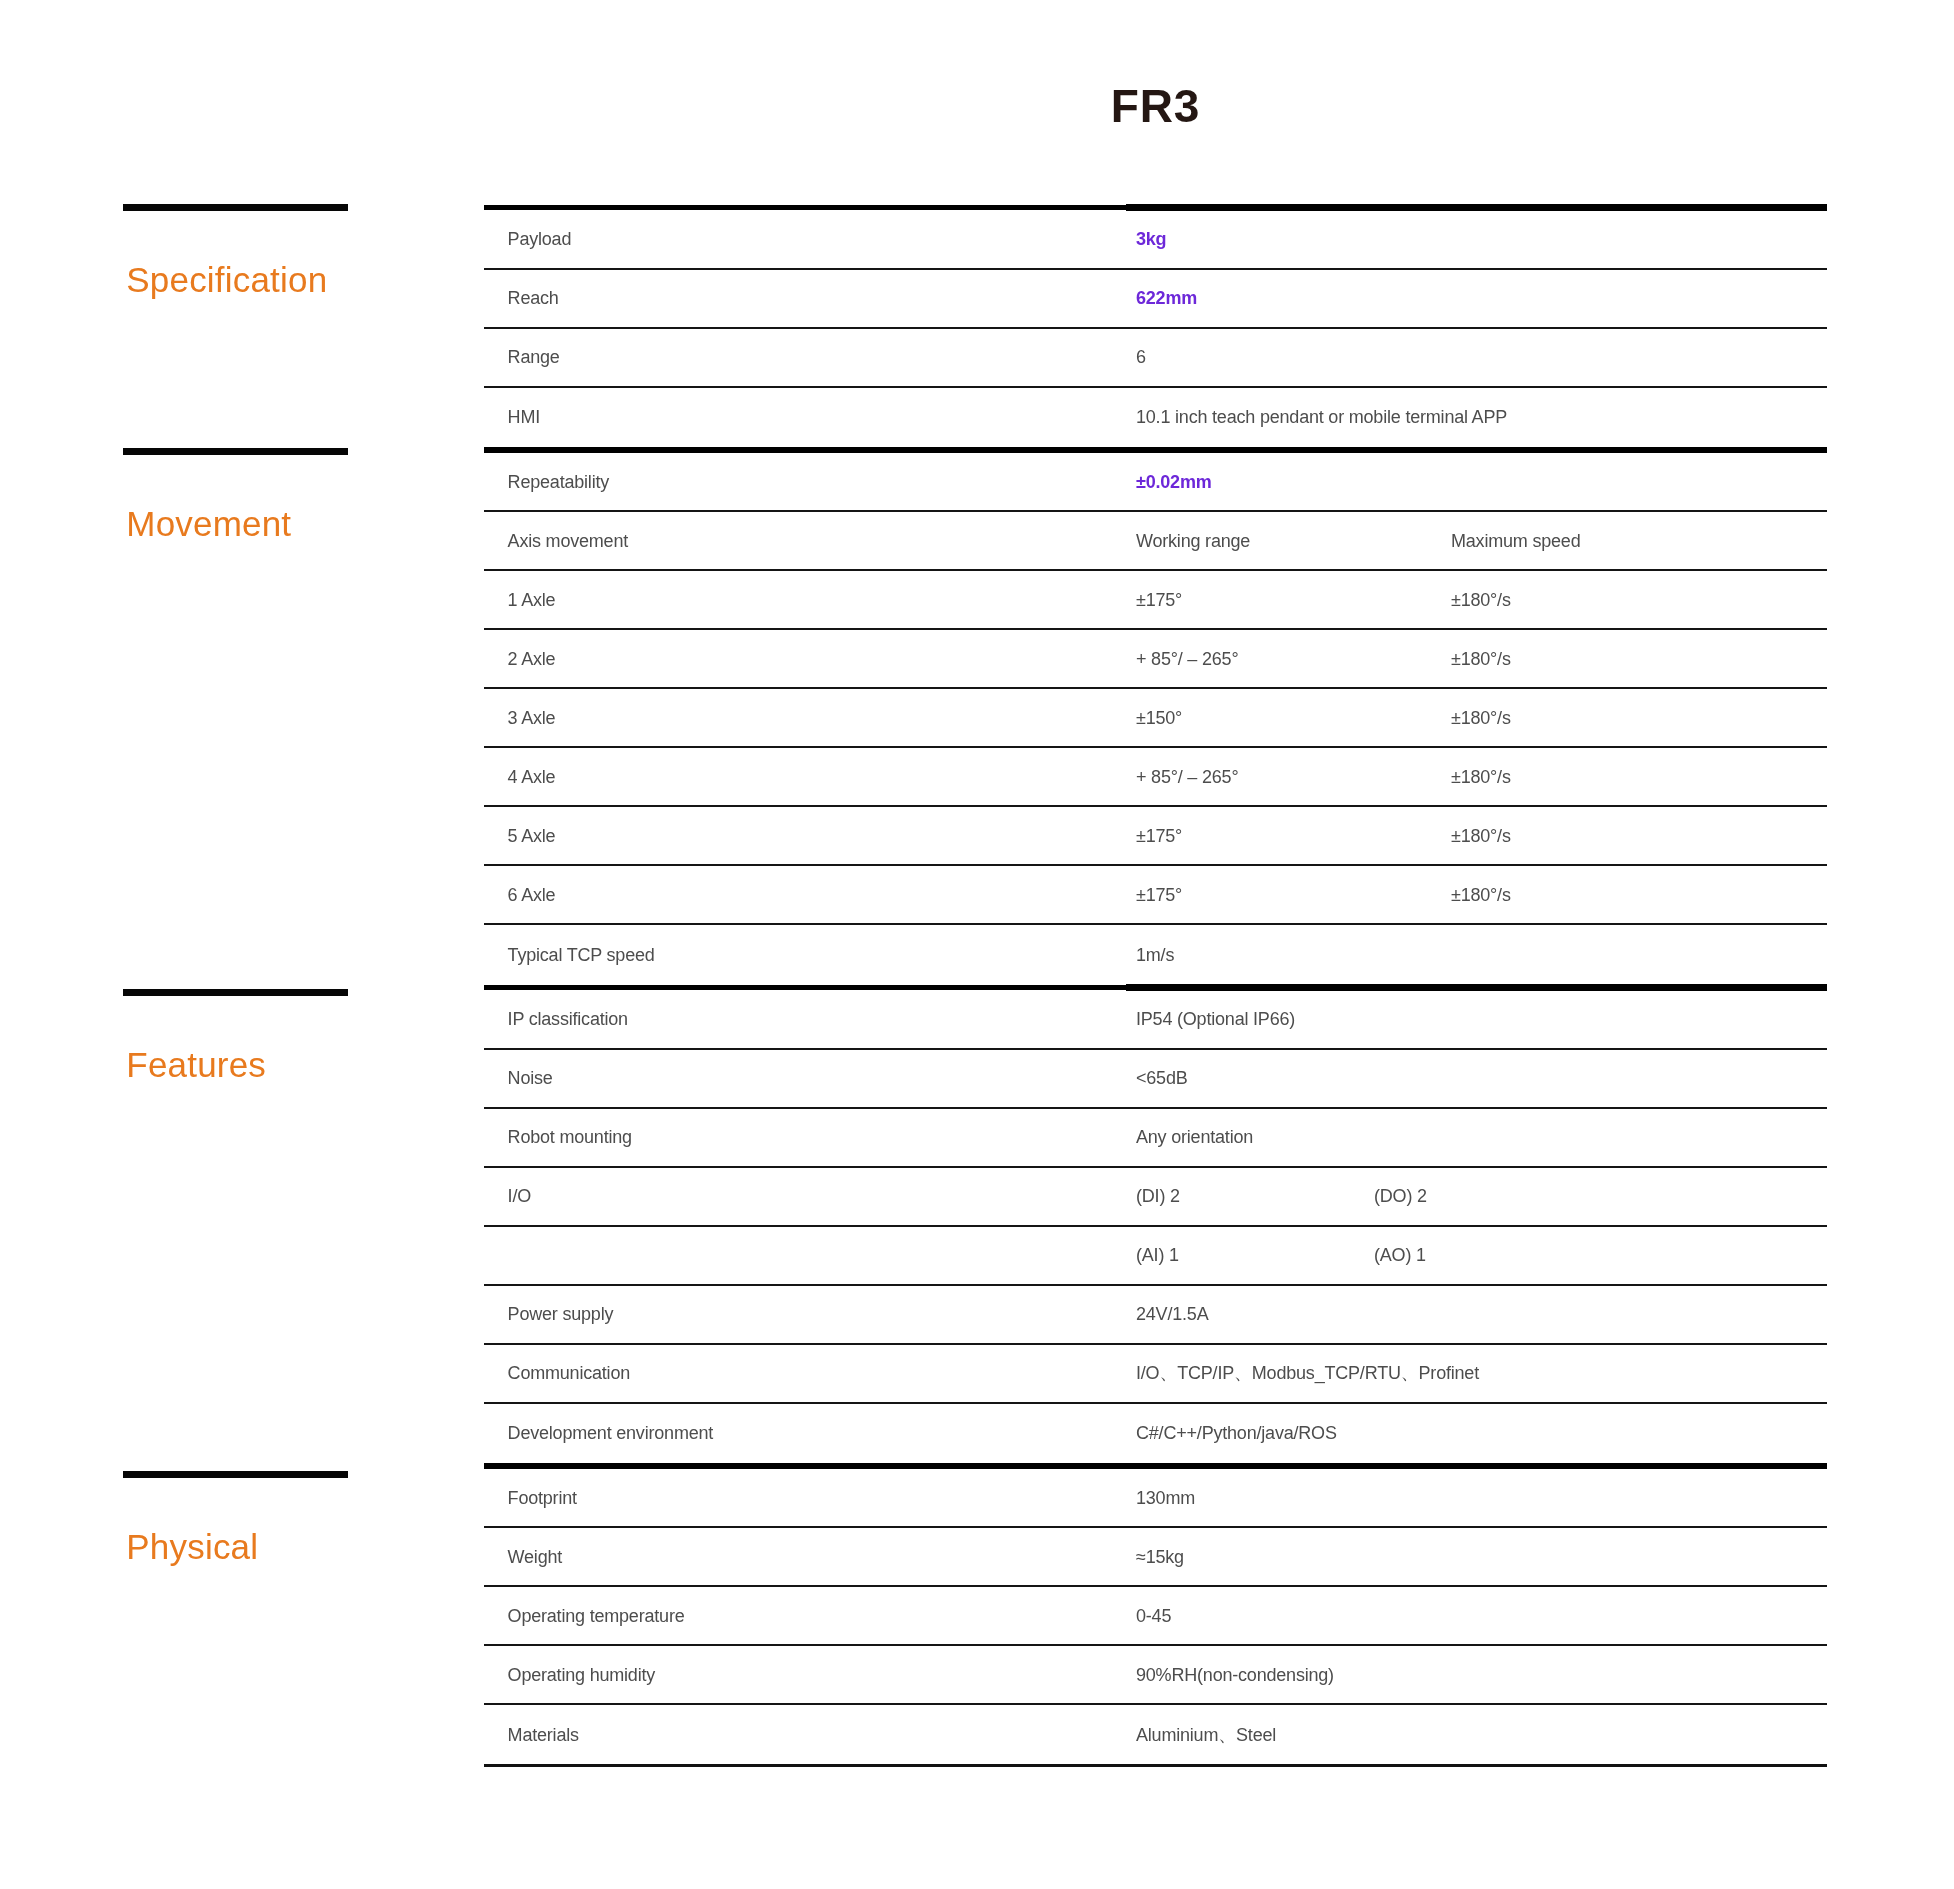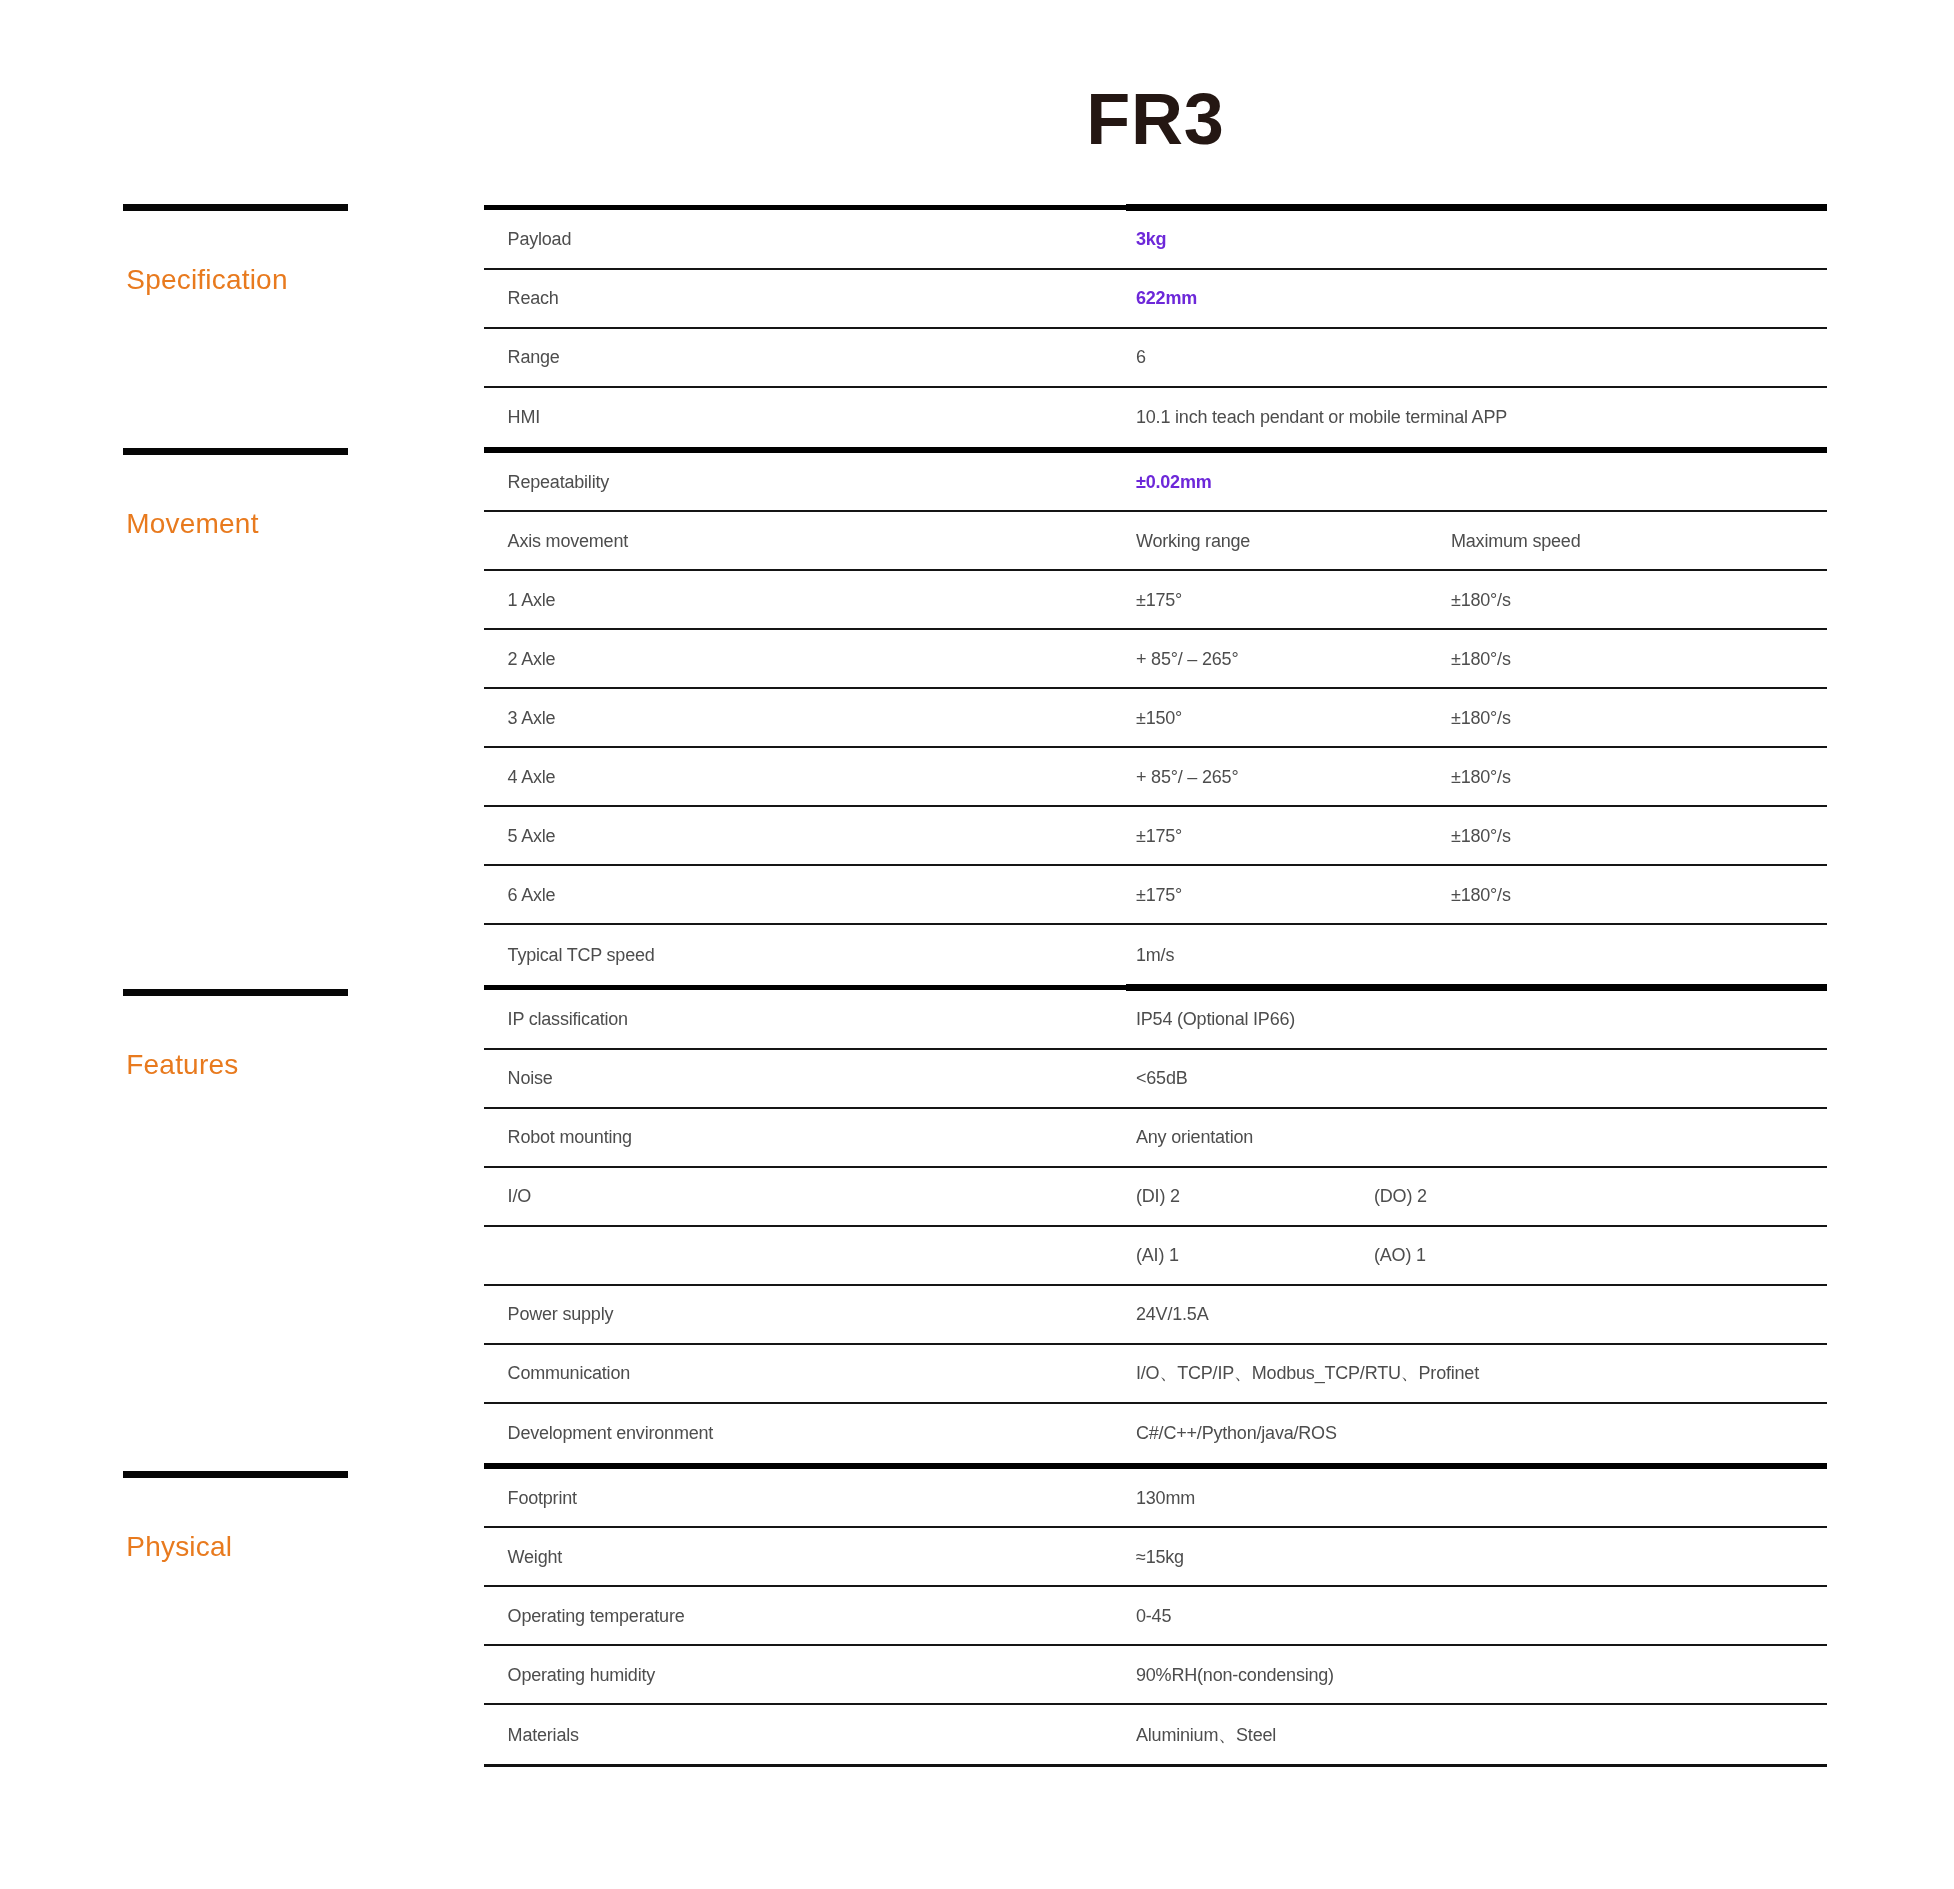--- a/index.html
+++ b/index.html
@@ -9,33 +9,33 @@
     background:#ffffff;
     font-family:"Liberation Sans", sans-serif;
     overflow:hidden;
   }
   
   .title{
     position:absolute;
     left:484px;top:83px;width:1343px;
     margin:0;
     text-align:center;
-    font-size:72px;
+    font-size:46px;
     font-weight:700;
     letter-spacing:0.8px;
     color:#241713;
     line-height:1;
   }
   
   .sb-block{position:absolute;left:123px;width:225px;}
   .sb-bar{height:6.5px;background:#060606;}
   .sb-label{
     margin-top:50px;
     padding-left:3.3px;
-    font-size:28px;
+    font-size:35px;
     line-height:37px;
     color:#e87a1e;
     letter-spacing:0.2px;
     white-space:nowrap;
   }
   
   .spec-table{position:absolute;left:484px;top:204px;width:1343px;}
   
   .hline{display:flex;align-items:flex-start;height:6.5px;}
   .hline .seg-l{width:642px;height:5.7px;margin-top:0.8px;background:#000;}

